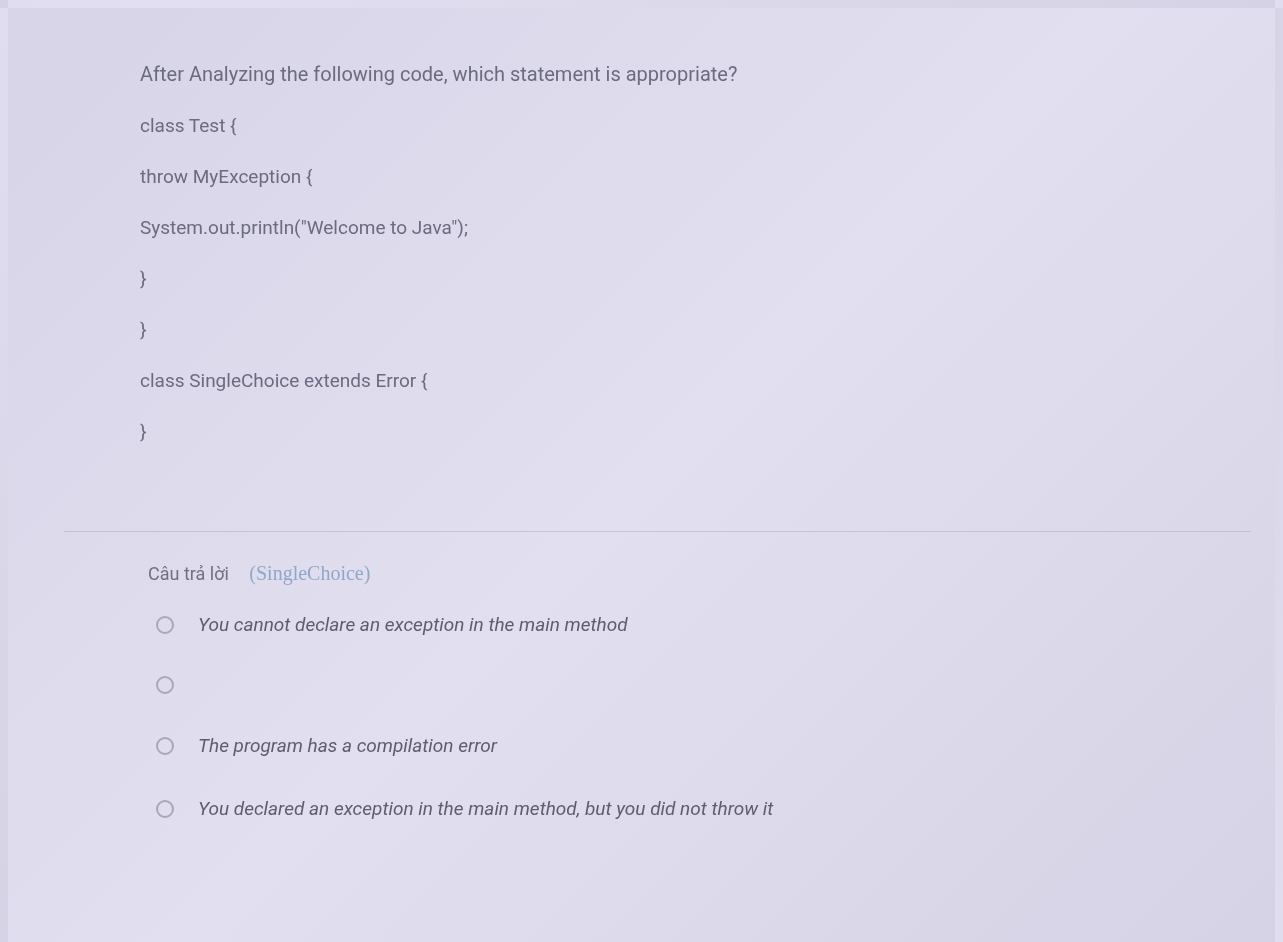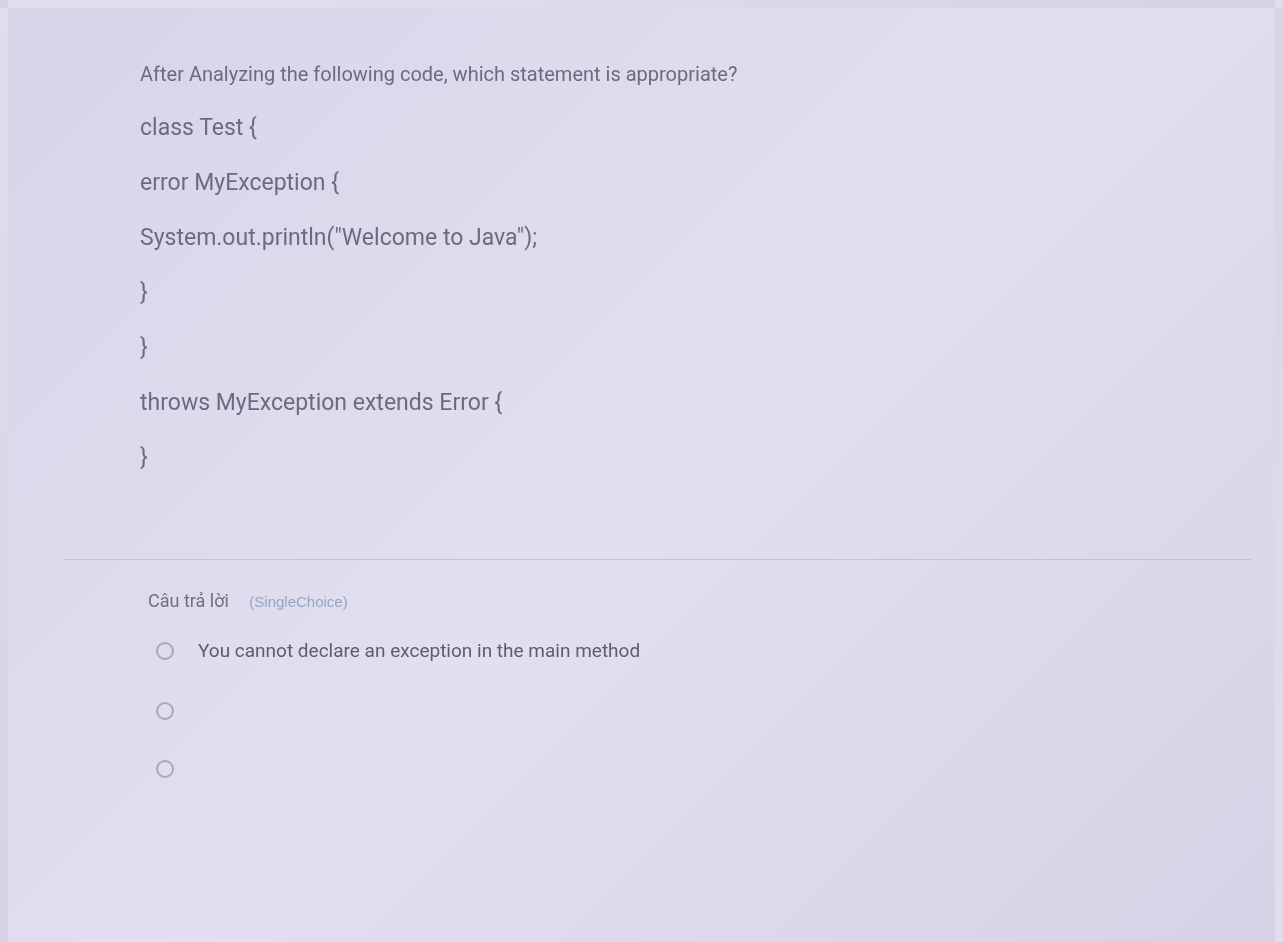--- a/index.html
+++ b/index.html
@@ -23,43 +23,43 @@
     .question-section {
       padding-bottom: 40px;
     }
     .question-text {
       font-size: 20px;
       color: #6b6b80;
       margin-bottom: 28px;
       font-weight: 400;
     }
     .code-line {
-      font-size: 23px;
+      font-size: 19px;
       color: #6b6b80;
       margin-bottom: 28px;
       font-weight: 400;
     }
     .divider {
       border: none;
       border-top: 1px solid rgba(120, 120, 140, 0.25);
       margin: 20px 0 30px -60px;
       width: calc(100% + 60px);
     }
     .answer-section {
       padding-left: 0;
     }
     .answer-header {
       font-size: 18px;
       color: #707080;
       margin-bottom: 20px;
     }
     .answer-type {
       color: #8fa8c8;
-      font-family: Liberation Sans, sans-serif;
-      font-size: 15px;
+      font-family: Liberation Serif, serif;
+      font-size: 20px;
     }
     .option {
       display: flex;
       align-items: center;
       margin-bottom: 24px;
       padding-left: 8px;
     }
     .radio {
       width: 18px;
       height: 18px;
@@ -67,34 +67,35 @@
       border: 2px solid #a8a8b8;
       border-radius: 50%;
       margin-right: 16px;
       background: transparent;
       cursor: pointer;
     }
     .option-text {
       font-size: 19px;
       color: #5d5d70;
       font-weight: 400;
+      font-style: italic;
     }
   </style>
 </head>
 <body>
 
 <div class="container">
   <div class="question-section">
     <p class="question-text">After Analyzing the following code, which statement is appropriate?</p>
     <p class="code-line">class Test {</p>
-    <p class="code-line">error MyException {</p>
+    <p class="code-line">throw MyException {</p>
     <p class="code-line">System.out.println("Welcome to Java");</p>
     <p class="code-line">}</p>
     <p class="code-line">}</p>
-    <p class="code-line">throws MyException extends Error {</p>
+    <p class="code-line">class SingleChoice extends Error {</p>
     <p class="code-line">}</p>
   </div>
 
   <hr class="divider">
 
   <div class="answer-section">
     <div class="answer-header">
       <span>Câu trả lời</span>
       <span class="answer-type">(SingleChoice)</span>
     </div>
@@ -103,17 +104,22 @@
       <div class="radio"></div>
       <span class="option-text">You cannot declare an exception in the main method</span>
     </div>
 
     <div class="option">
       <div class="radio"></div>
     </div>
 
     <div class="option">
       <div class="radio"></div>
+      <span class="option-text">The program has a compilation error</span>
     </div>
 
 
+    <div class="option">
+      <div class="radio"></div>
+      <span class="option-text">You declared an exception in the main method, but you did not throw it</span>
+    </div>
   </div>
 </div>
 
 </body></html>

